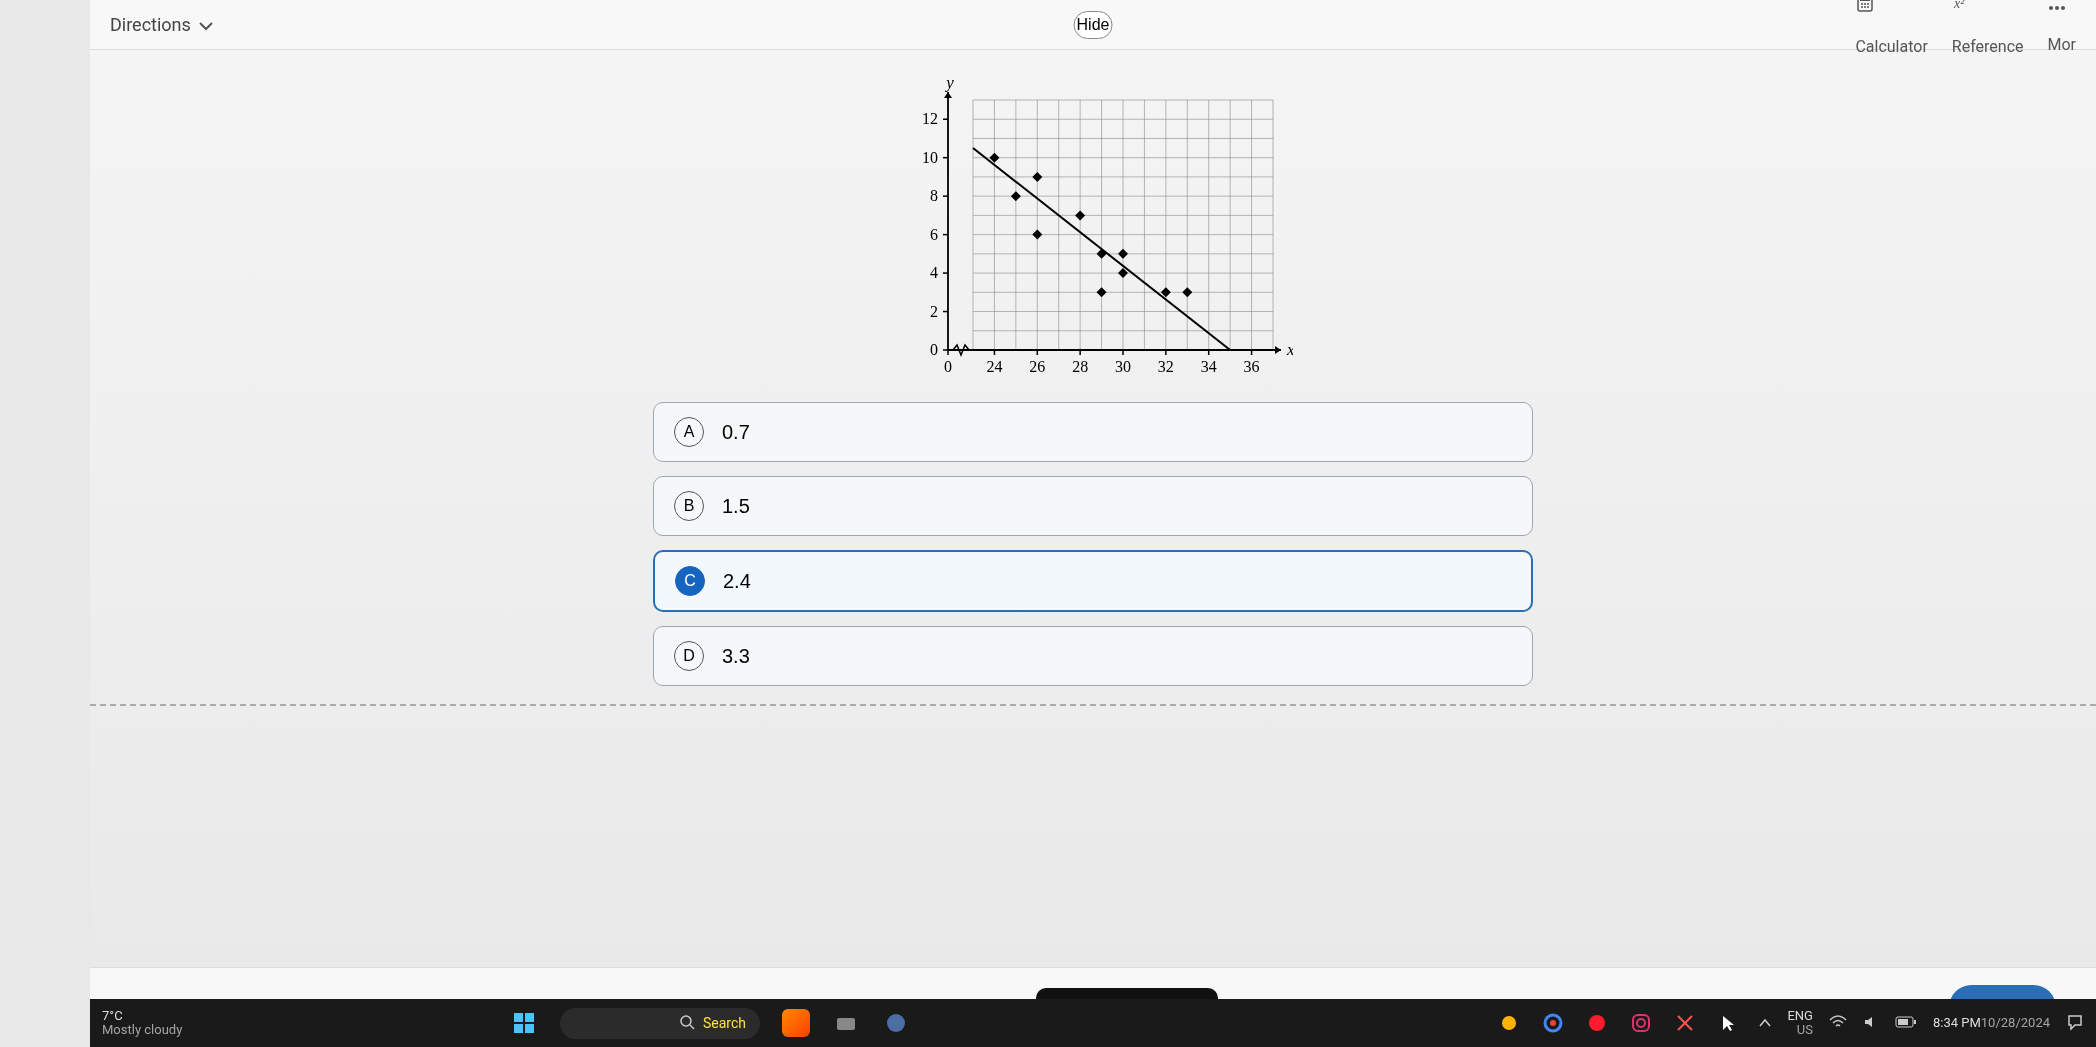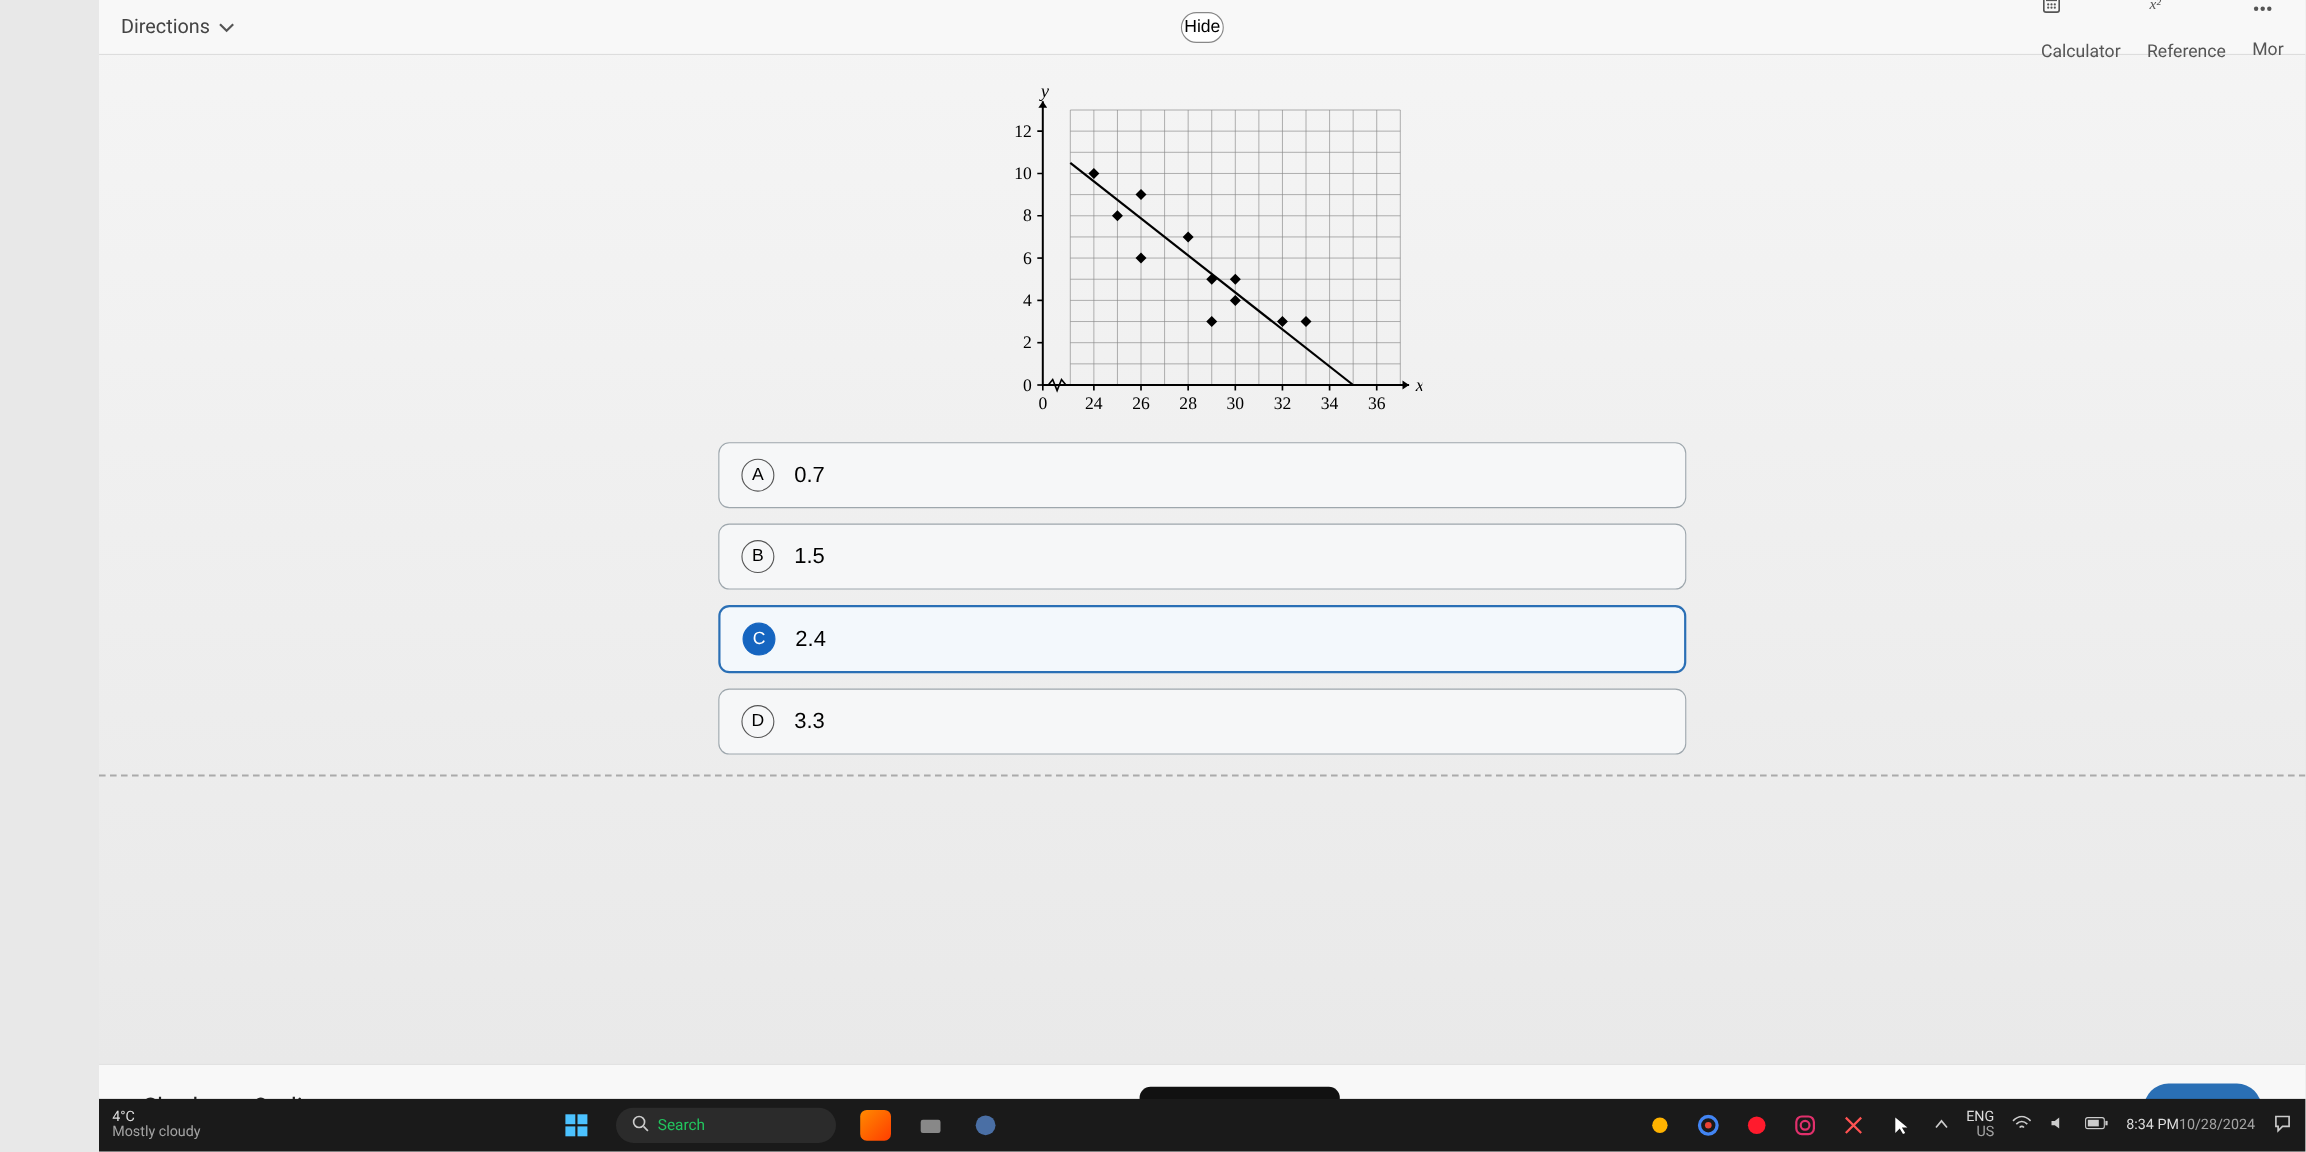--- a/index.html
+++ b/index.html
@@ -140,22 +140,23 @@
   font-size: 14px;
   padding: 0 12px;
 }
 .taskbar .weather { display: flex; flex-direction: column; line-height: 1.1; font-size: 13px; margin-right: 300px; }
 .taskbar .center-icons { display: flex; align-items: center; gap: 22px; position: absolute; left: 420px; }
 .search-box {
   background: #2b2b2b;
   border-radius: 20px;
   padding: 6px 14px;
   display: flex; align-items: center; gap: 8px;
-  color: #22c55e;
+  color: #fde047;
   width: 200px;
+  justify-content: flex-end;
 }
 .taskbar .right { position: absolute; right: 12px; display: flex; align-items: center; gap: 16px; font-size: 13px; }
 .task-icon { width: 28px; height: 28px; border-radius: 6px; display:flex; align-items:center; justify-content:center; }
 .chevron { display: inline-block; }
 svg text { font-family: 'Times New Roman', serif; }
 </style>
 </head>
 <body>
 
 <div class="app-frame">
@@ -327,21 +328,21 @@
             <path d="M1 8 L7 2 L13 8" stroke="#fff" stroke-width="2" fill="none"></path>
           </svg>
       </span>
     </div>
     <button class="next-btn">Next</button>
   </div>
 </div>
 
 <div class="taskbar">
   <div class="weather">
-    <span>4°C</span>
+    <span>7°C</span>
     <span style="opacity:.7">Mostly cloudy</span>
   </div>
   <div class="center-icons">
     <span class="task-icon">
       <svg width="22" height="22" viewBox="0 0 22 22">
           <rect x="1" y="1" width="9" height="9" fill="#4cc2ff"></rect>
           <rect x="12" y="1" width="9" height="9" fill="#4cc2ff"></rect>
           <rect x="1" y="12" width="9" height="9" fill="#4cc2ff"></rect>
           <rect x="12" y="12" width="9" height="9" fill="#4cc2ff"></rect>
         </svg>

